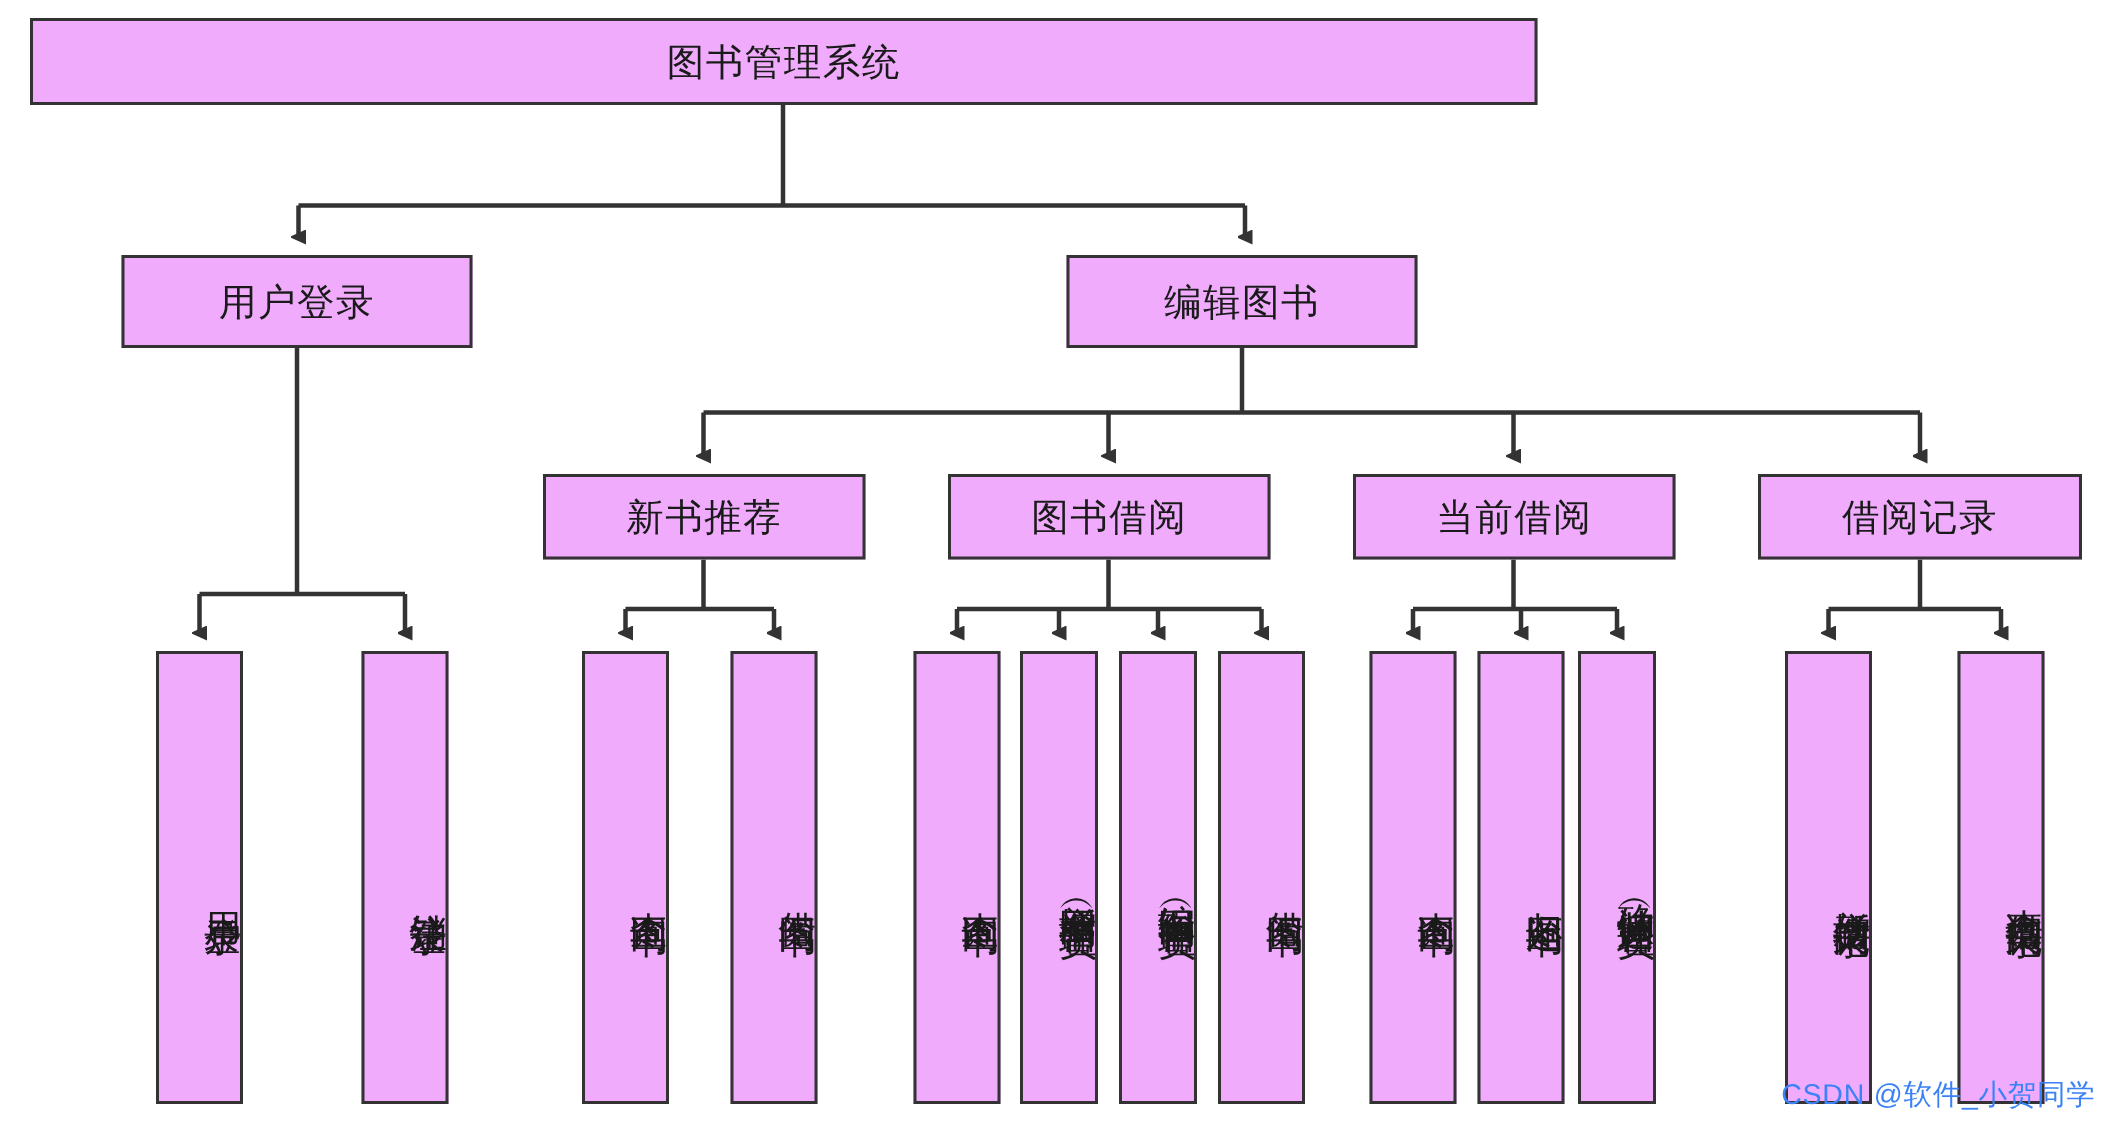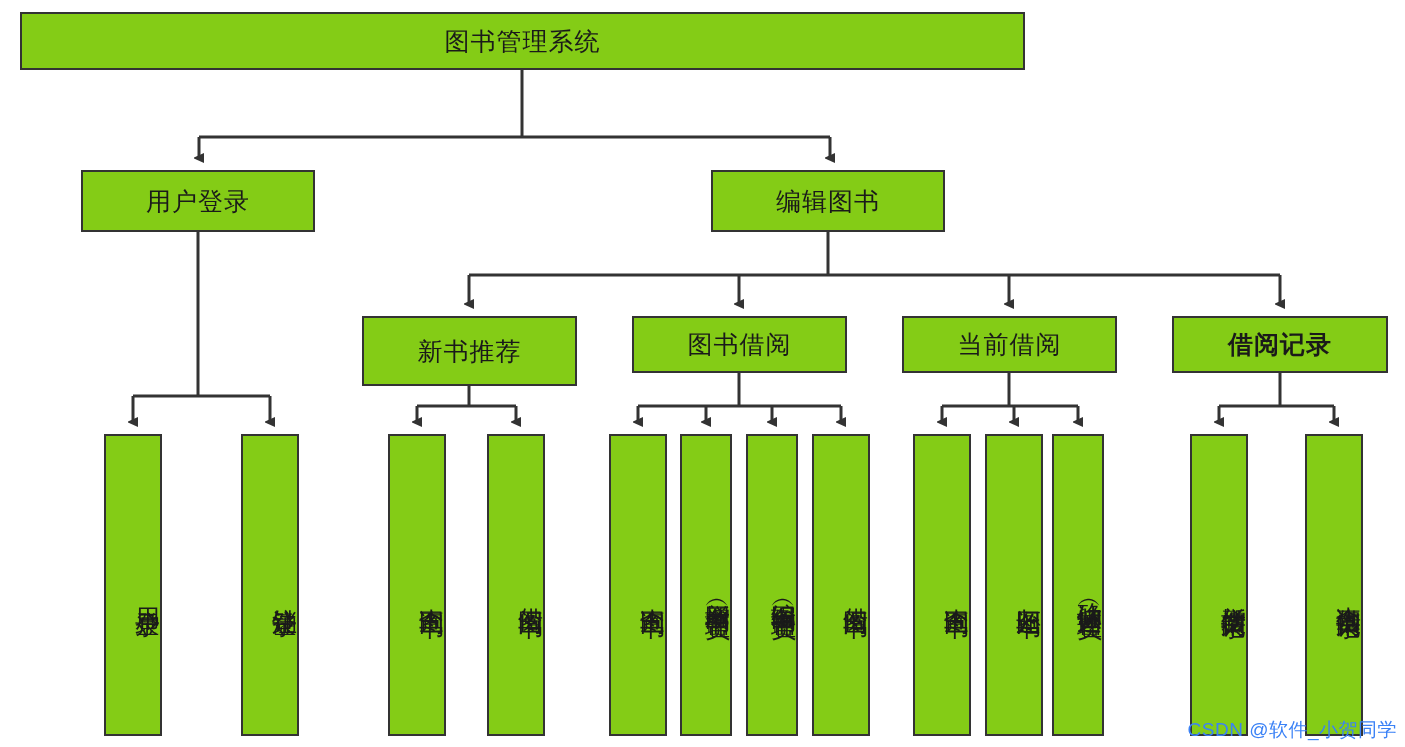--- a/index.html
+++ b/index.html
@@ -21,21 +21,21 @@
     position: absolute;
     left: 0;
     top: 0;
     width: 1405px;
     height: 747px;
     pointer-events: none;
   }
   .node {
     position: absolute;
     box-sizing: border-box;
-    background: #84cc16;
+    background: #f0abfc;
     border: 2.5px solid #333333;
     display: flex;
     align-items: center;
     justify-content: center;
     color: #1a1a1a;
   }
   .node.horiz {
     font-size: 25px;
     letter-spacing: 1px;
   }
@@ -123,30 +123,30 @@
     <span>图书管理系统</span>
   </div>
 
   <div class="node horiz" id="n-l2-0" style="left: 81px; top: 170px; width: 234px; height: 62px;">
     <span>用户登录</span>
   </div>
   <div class="node horiz" id="n-l2-1" style="left: 711px; top: 170px; width: 234px; height: 62px;">
     <span>编辑图书</span>
   </div>
 
-  <div class="node horiz" id="n-l3-0" style="left: 362px; top: 316px; width: 215px; height: 70px;">
+  <div class="node horiz" id="n-l3-0" style="left: 362px; top: 316px; width: 215px; height: 57px;">
     <span>新书推荐</span>
   </div>
   <div class="node horiz" id="n-l3-1" style="left: 632px; top: 316px; width: 215px; height: 57px;">
     <span>图书借阅</span>
   </div>
   <div class="node horiz" id="n-l3-2" style="left: 902px; top: 316px; width: 215px; height: 57px;">
     <span>当前借阅</span>
   </div>
-  <div class="node horiz" id="n-l3-3" style="left: 1172px; top: 316px; width: 216px; height: 57px; font-weight: bold;">
+  <div class="node horiz" id="n-l3-3" style="left: 1172px; top: 316px; width: 216px; height: 57px;">
     <span>借阅记录</span>
   </div>
 
   <div class="node vert" id="n-leaf-0" style="left: 104px; top: 434px; width: 58px; height: 302px;">
     <span class="vlabel">用户登录</span>
   </div>
   <div class="node vert" id="n-leaf-1" style="left: 241px; top: 434px; width: 58px; height: 302px;">
     <span class="vlabel">注销登录</span>
   </div>
   <div class="node vert" id="n-leaf-2" style="left: 388px; top: 434px; width: 58px; height: 302px;">

